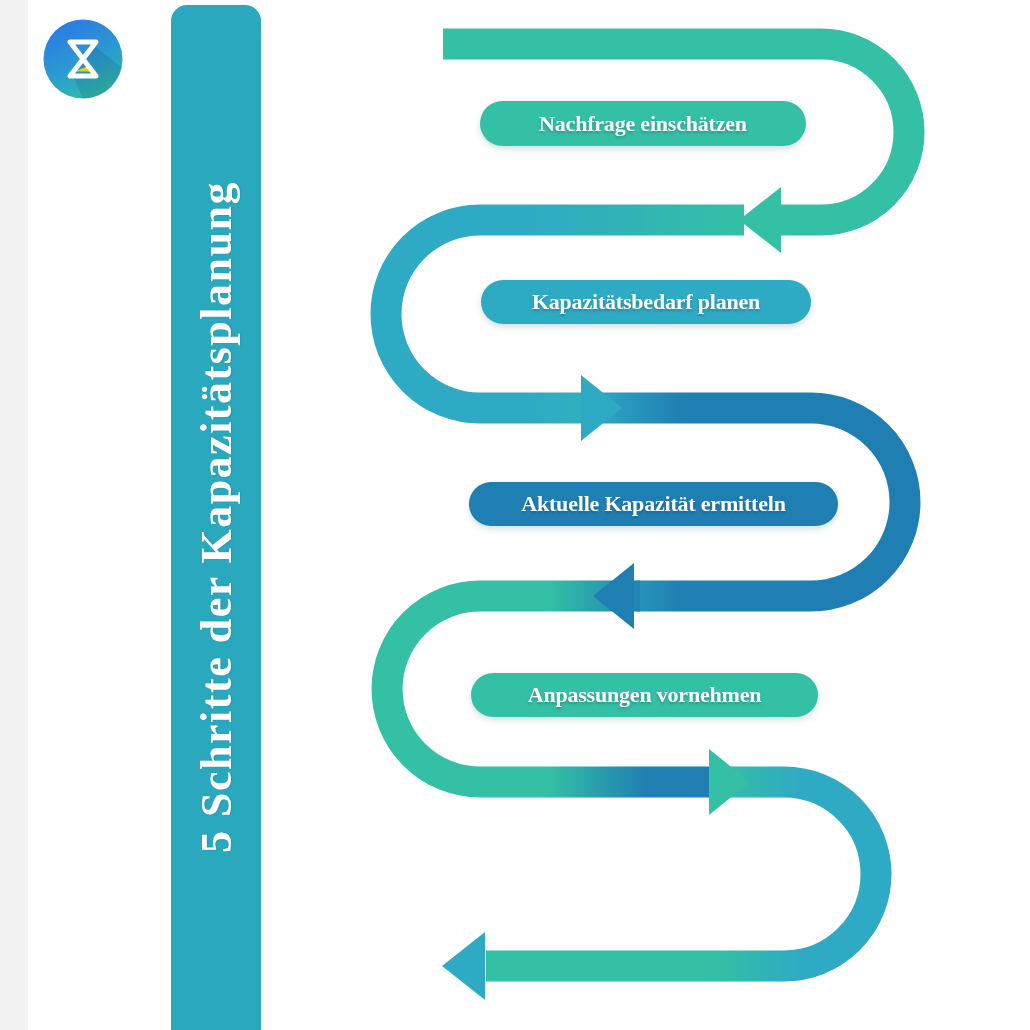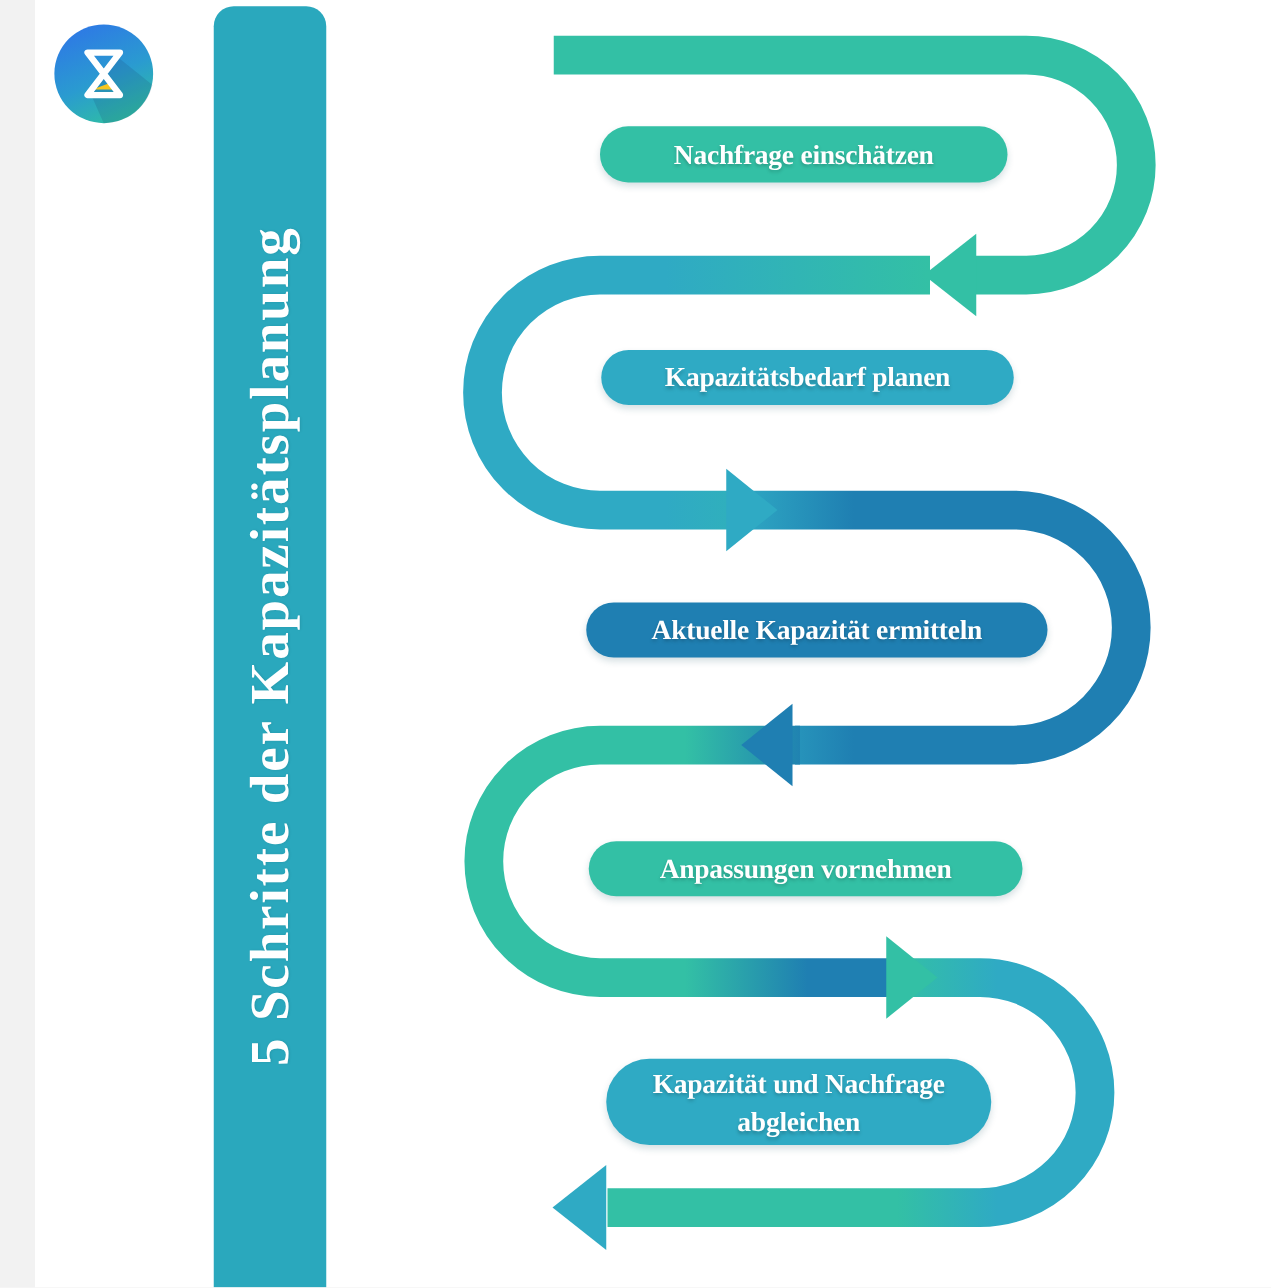--- a/index.html
+++ b/index.html
@@ -102,23 +102,20 @@
   </div>
   <div class="pill teal pill-2">
     <span>Kapazitätsbedarf planen</span>
   </div>
   <div class="pill green pill-4">
     <span>Anpassungen vornehmen</span>
   </div>
   <div class="pill blue pill-3">
     <span>Aktuelle Kapazität ermitteln</span>
   </div>
-  <div class="pill teal pill-5">
-    <span>Kapazität und Nachfrage abgleichen</span>
-  </div>
 
   <div class="banner"></div>
   <div class="banner-text">5 Schritte der Kapazitätsplanung</div>
 
   <svg class="logo" viewBox="0 0 86 86" aria-hidden="true">
     <defs>
       <linearGradient id="logoGrad" x1="0.25" y1="0" x2="0.7" y2="1">
         <stop offset="0" style="stop-color:var(--logo-blue)"></stop>
         <stop offset="0.55" style="stop-color:#2A9BD0"></stop>
         <stop offset="1" style="stop-color:var(--logo-teal)"></stop>

